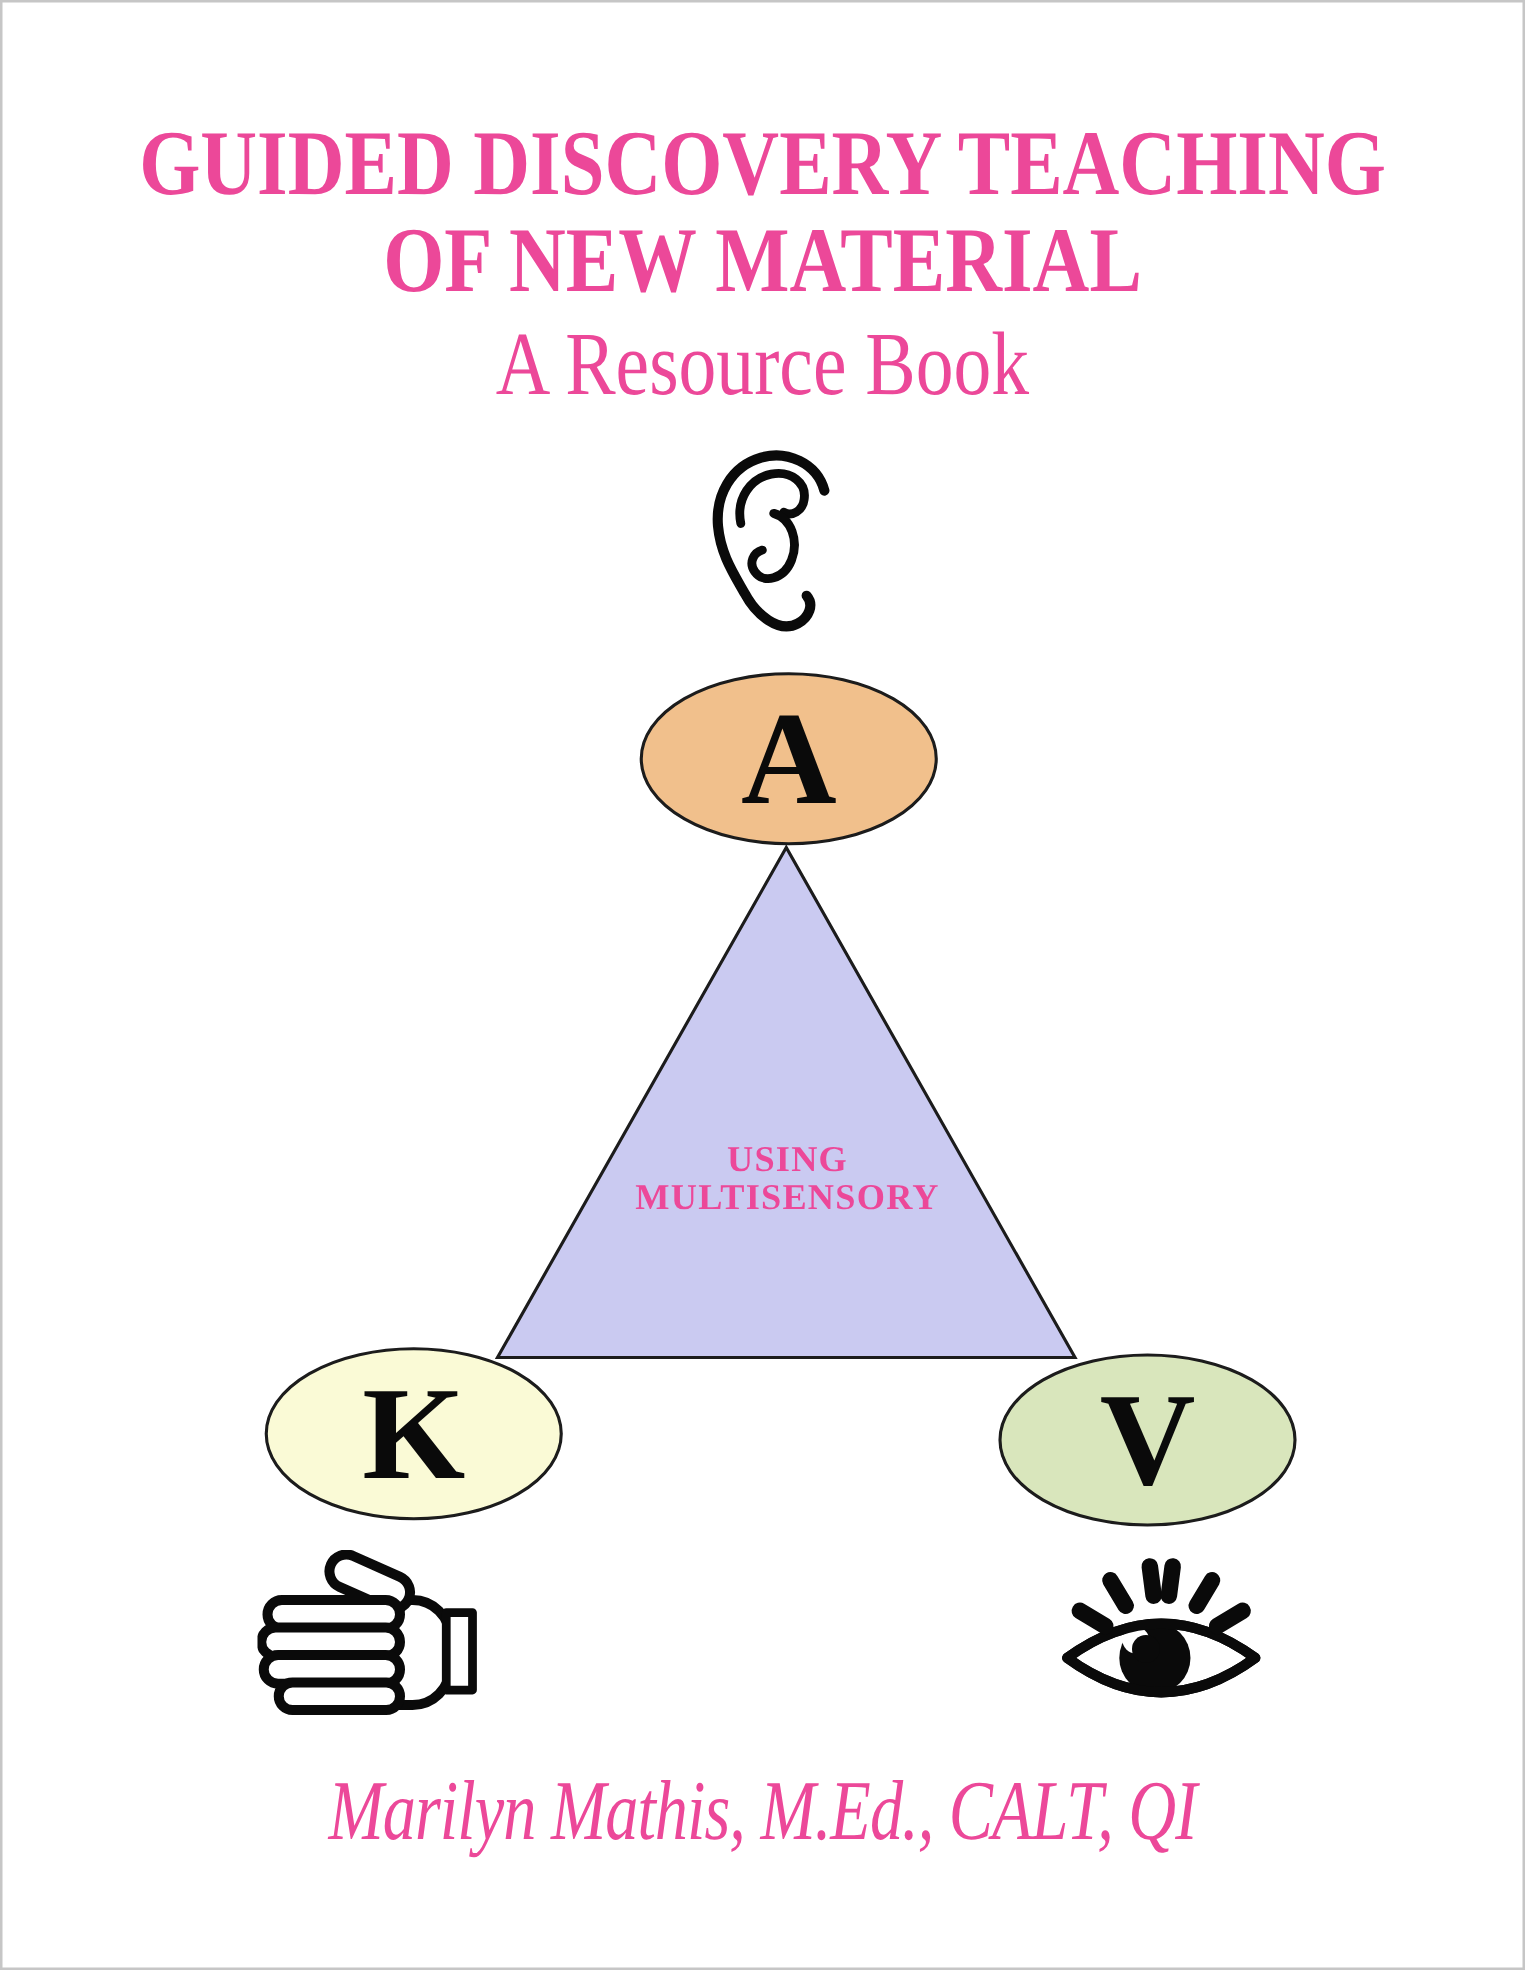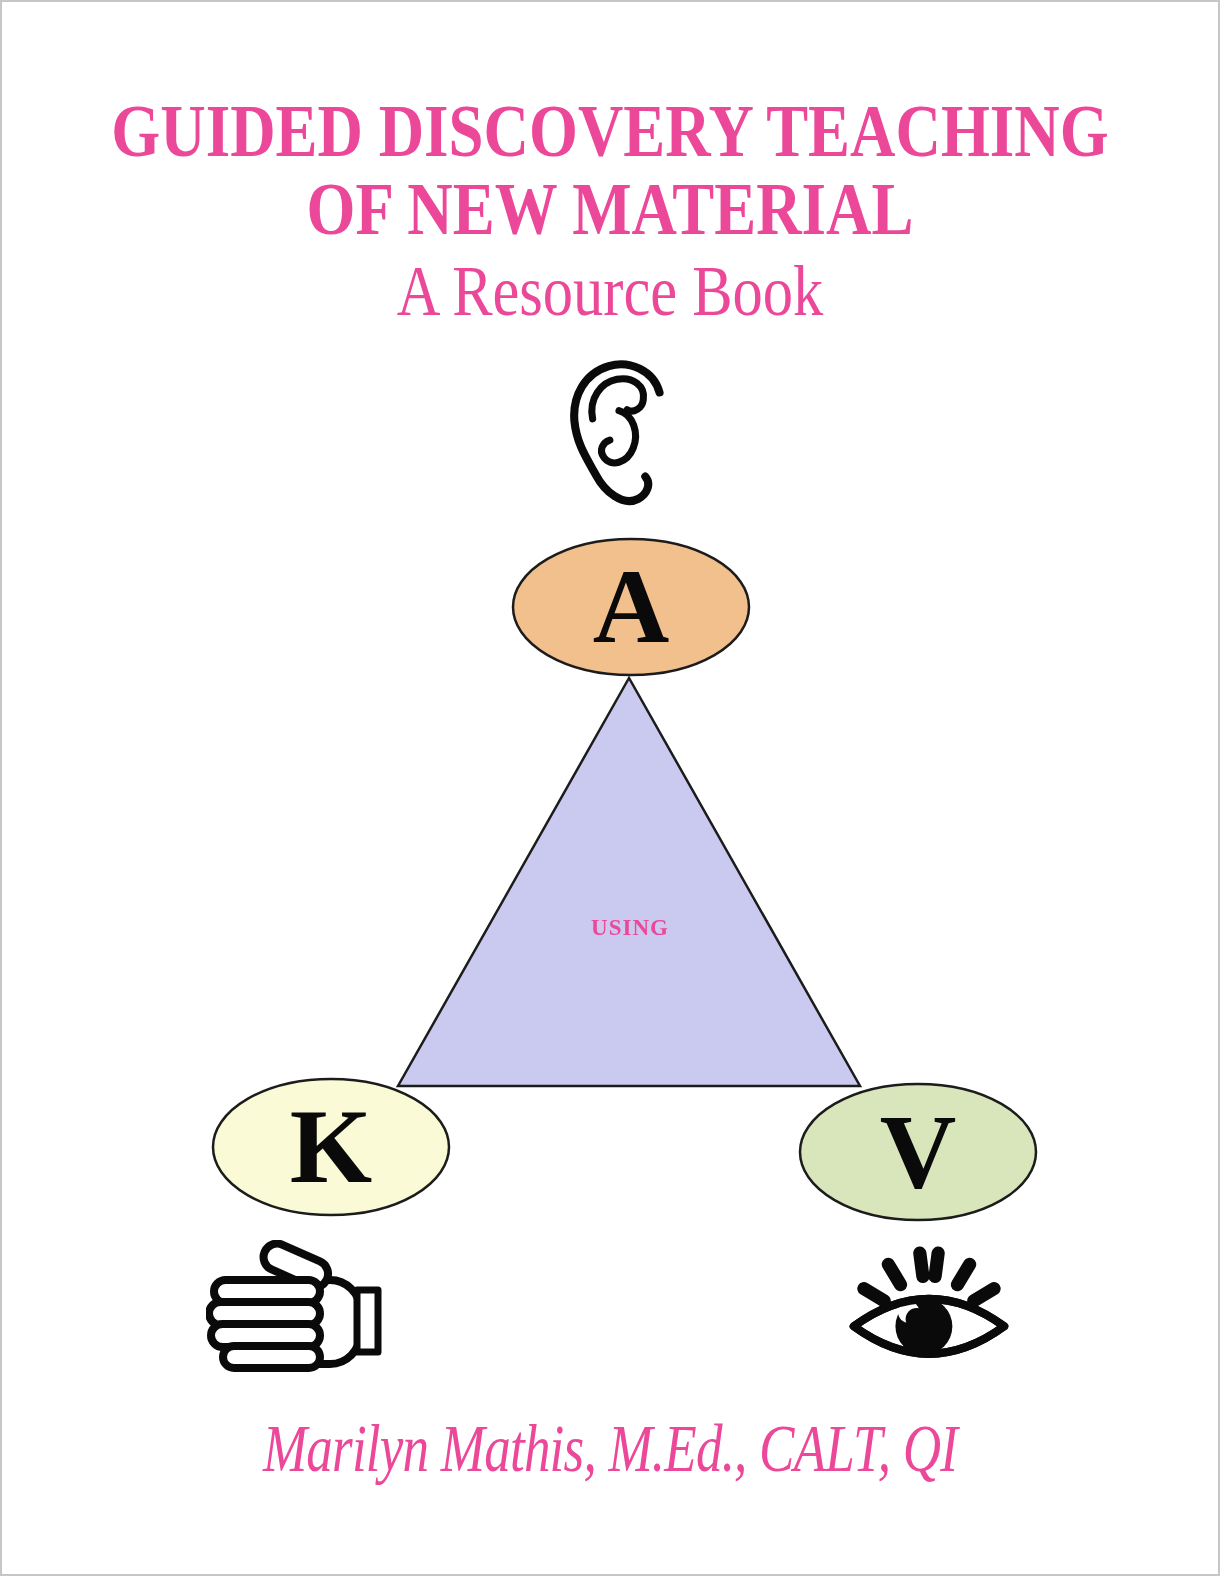--- a/index.html
+++ b/index.html
@@ -38,21 +38,21 @@
   .node-v { left:797px; top:1081px; }
   .node text {
     font-family:"Liberation Serif", serif;
     font-weight:bold; font-size:106px;
     fill:#0a0a0a;
   }
   .tri-label {
     position:absolute; left:428px; top:913px; width:404px;
     z-index:3;
     text-align:center;
-    font-size:23px; line-height:30px; font-weight:bold;
+    font-size:29px; line-height:30px; font-weight:bold;
     letter-spacing:1px;
   }
   .tri-label div { white-space:pre; }
   .author {
     position:absolute; left:0; right:0; top:1408px;
     text-align:center;
     font-size:68px; line-height:80px;
     font-style:italic;
     transform:scaleX(.78);
     letter-spacing:-1px;
@@ -74,20 +74,21 @@
     <path class="ln" stroke-width="7" d="M 26,60 C 22,40 34,24 50,21 C 66,18 78,28 76,41 C 75,50 66,55 60,51"></path>
     <path class="ln" stroke-width="7" d="M 52,52 C 66,56 72,74 66,89 C 60,104 44,108 37,98 C 32,91 36,83 43,81"></path>
   </svg>
 
   <svg class="tri-svg" viewBox="0 0 472 424">
     <polygon points="236,8 5,416 467,416" stroke="#1c1c1c" stroke-width="2.5" fill="#cacaf1"></polygon>
   </svg>
 
   <div class="tri-label">
     <div>USING</div>
+    <div>MULTISENSORY</div>
   </div>
 
   <svg class="node node-a" viewBox="0 0 242 142">
     <ellipse cx="121" cy="71" rx="118" ry="68" stroke="#1c1c1c" stroke-width="2.5" fill="#f1c08c"></ellipse>
     <text x="121" y="106" text-anchor="middle">A</text>
   </svg>
 
   <svg class="node node-k" viewBox="0 0 242 142">
     <ellipse cx="121" cy="71" rx="118" ry="68" stroke="#1c1c1c" stroke-width="2.5" fill="#fafad6"></ellipse>
     <text x="121" y="106" text-anchor="middle">K</text>

